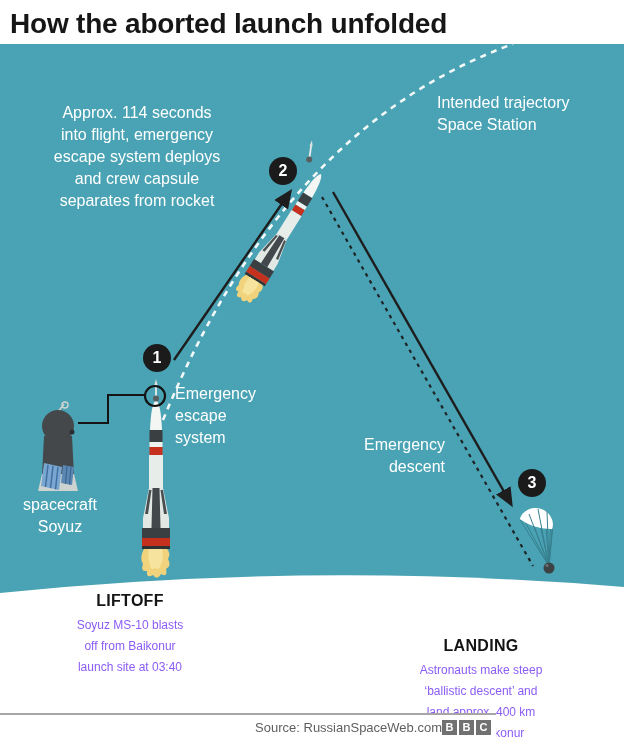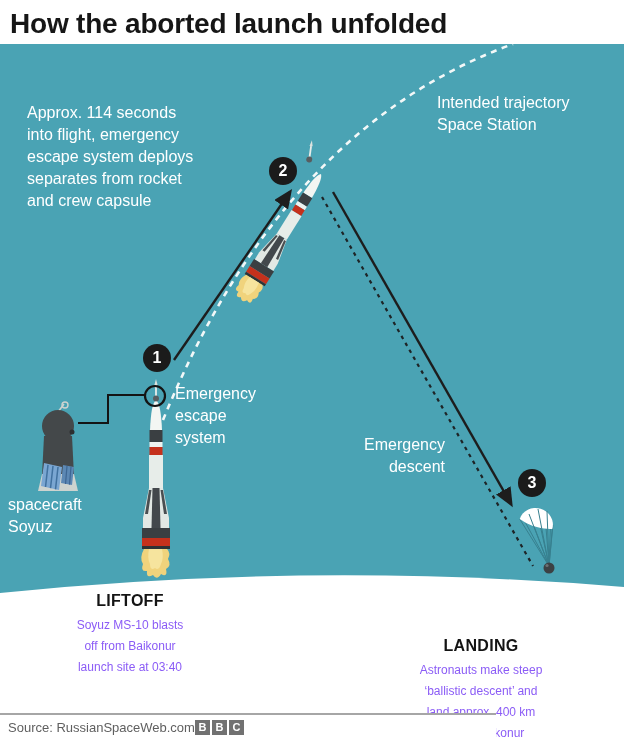--- a/index.html
+++ b/index.html
@@ -8,33 +8,33 @@
     font-family:"Liberation Sans",sans-serif;
   }
   .title{
     position:absolute;left:10px;top:8px;font-size:28px;font-weight:bold;color:#161616;
     letter-spacing:-0.2px;
   }
   .teal{
     position:absolute;left:0;top:44px;width:624px;height:669px;background:#4aa3b4;
   }
   .lbl{position:absolute;color:#ffffff;font-size:16px;line-height:22px;}
-  .lbl.center{text-align:left;}
+  .lbl.center{text-align:center;}
   .lbl.right{text-align:right;}
   .marker{
     position:absolute;width:28px;height:28px;border-radius:50%;background:#1b1b1b;
     color:#fff;font-size:16px;font-weight:bold;text-align:center;line-height:28px;
   }
   .ground-block{position:absolute;width:220px;text-align:center;color:#2e2e2e;}
   .ground-block .hd{font-size:16px;font-weight:bold;color:#141414;margin-bottom:5px;letter-spacing:0.3px;}
   .ground-block .ln{font-size:12px;line-height:21px;color:#8b5cf6;}
   .footer{
     position:absolute;left:0;top:713px;width:496px;height:26px;background:#fff;
     border-top:2px solid #a6a6a6;box-sizing:border-box;
-    display:flex;align-items:center;justify-content:flex-start;
+    display:flex;align-items:center;justify-content:flex-end;
   }
   .source{margin-left:8px;font-size:13px;color:#5f5f5f;}
   .bbc{display:flex;gap:2px;margin-right:5px;}
   .bbc .sq{
     width:15px;height:15px;background:#717171;color:#fff;font-weight:bold;font-size:11px;
     display:flex;align-items:center;justify-content:center;
   }
   svg{position:absolute;left:0;top:0;}
 </style>
 </head>
@@ -125,22 +125,22 @@
   </div>
 
   <div class="marker" style="left:143px;top:344px;">1</div>
   <div class="marker" style="left:269px;top:157px;">2</div>
   <div class="marker" style="left:518px;top:469px;">3</div>
 
   <div class="lbl center" style="left:27px;top:102px;width:220px;">
     <div>Approx. 114 seconds</div>
     <div>into flight, emergency</div>
     <div>escape system deploys</div>
+    <div>and crew capsule</div>
     <div>separates from rocket</div>
-    <div>and crew capsule</div>
   </div>
 
   <div class="lbl" style="left:437px;top:92px;">
     <div>Intended trajectory</div>
     <div>Space Station</div>
   </div>
 
   <div class="lbl" style="left:175px;top:383px;">
     <div>Emergency</div>
     <div>escape</div>

